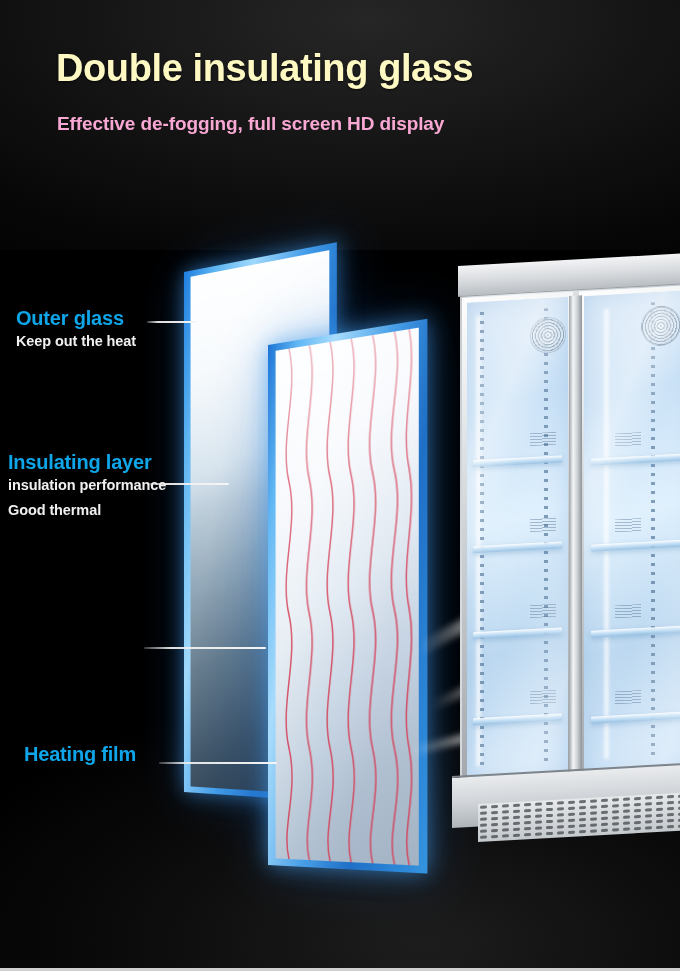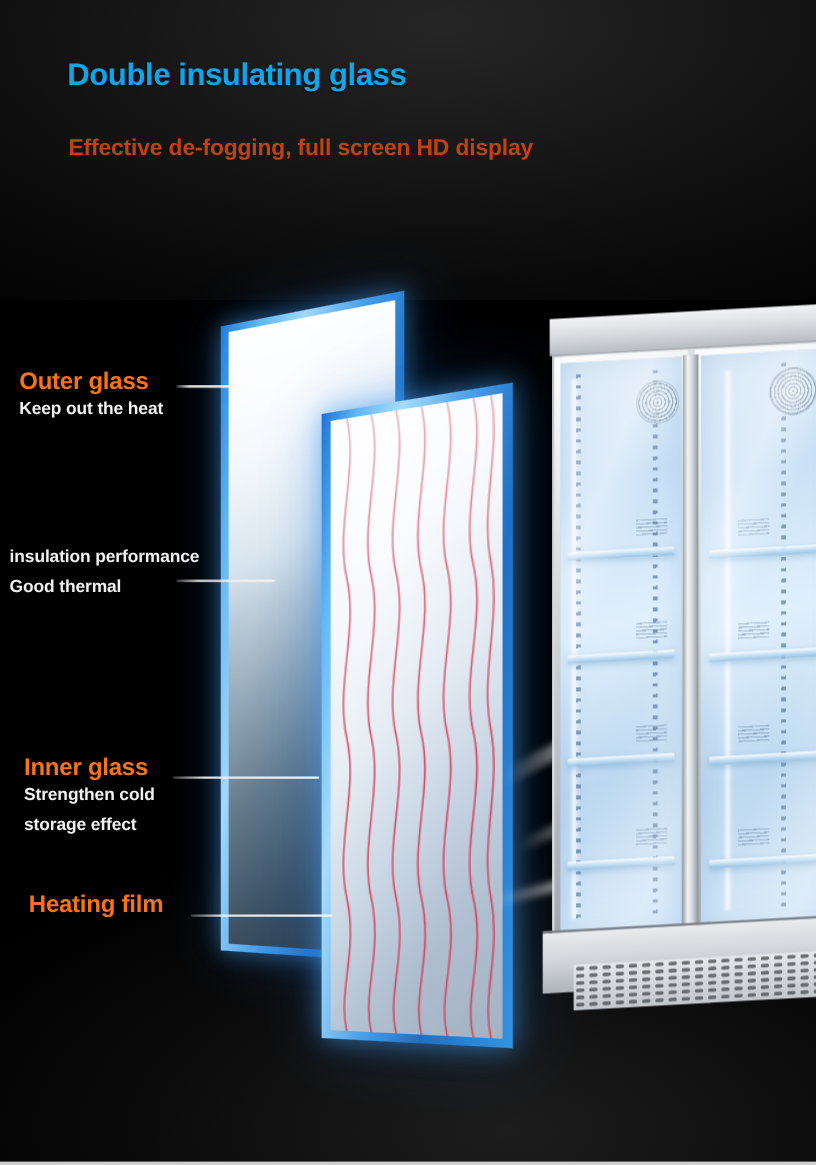--- a/index.html
+++ b/index.html
@@ -33,43 +33,43 @@
   .bottom-rule {
     position: absolute;
     left: 0; bottom: 0; width: 680px; height: 3px;
     background: #cfcfcf;
   }
 
   
   .title {
     position: absolute;
     left: 56px; top: 47px;
-    font-size: 26px;
+    font-size: 38px;
     font-weight: bold;
-    color: #0ea5e9;
+    color: #fef9c3;
     letter-spacing: -0.4px;
     white-space: nowrap;
     text-shadow: 0 1px 2px rgba(0,0,0,0.7);
   }
   .subtitle {
     position: absolute;
     left: 57px; top: 113px;
     font-size: 19px;
     font-weight: bold;
-    color: #c2410c;
+    color: #f9a8d4;
     letter-spacing: -0.1px;
     white-space: nowrap;
   }
 
   
   .callout { position: absolute; }
   .callout .head {
     font-size: 20px;
     font-weight: bold;
-    color: #f97316;
+    color: #0ea5e9;
     white-space: nowrap;
     letter-spacing: -0.2px;
     line-height: 1.05;
   }
   .callout .sub {
     font-size: 14.5px;
     font-weight: bold;
     color: #f0f0f0;
     white-space: nowrap;
     line-height: 1.75;
@@ -437,28 +437,24 @@
   <div class="leader" id="ld-insul"></div>
   <div class="leader" id="ld-inner"></div>
   <div class="leader" id="ld-heat"></div>
 
   <div class="callout" id="co-outer">
     <div class="head">Outer glass</div>
     <div class="sub">Keep out the heat</div>
   </div>
 
   <div class="callout" id="co-insul">
+    <div class="head">Insulating layer</div>
     <div class="sub">insulation performance</div>
     <div class="sub">Good thermal</div>
   </div>
 
-  <div class="callout" id="co-inner">
-    <div class="head">Inner glass</div>
-    <div class="sub">Strengthen cold</div>
-    <div class="sub">storage effect</div>
-  </div>
 
   <div class="callout" id="co-heat">
     <div class="head">Heating film</div>
   </div>
 
   <div class="bottom-rule"></div>
 </div>
 
 </body></html>

